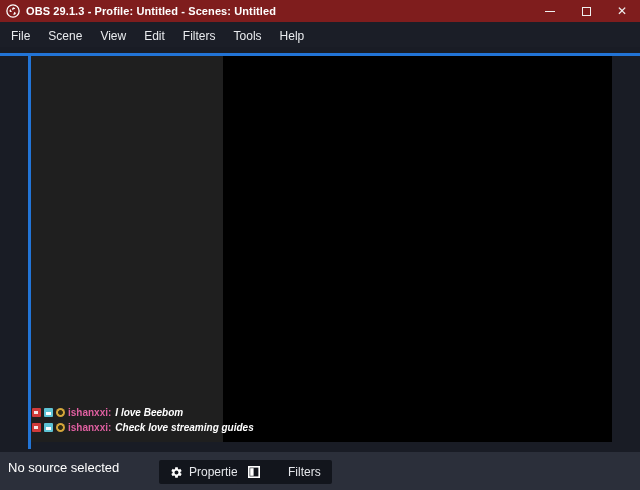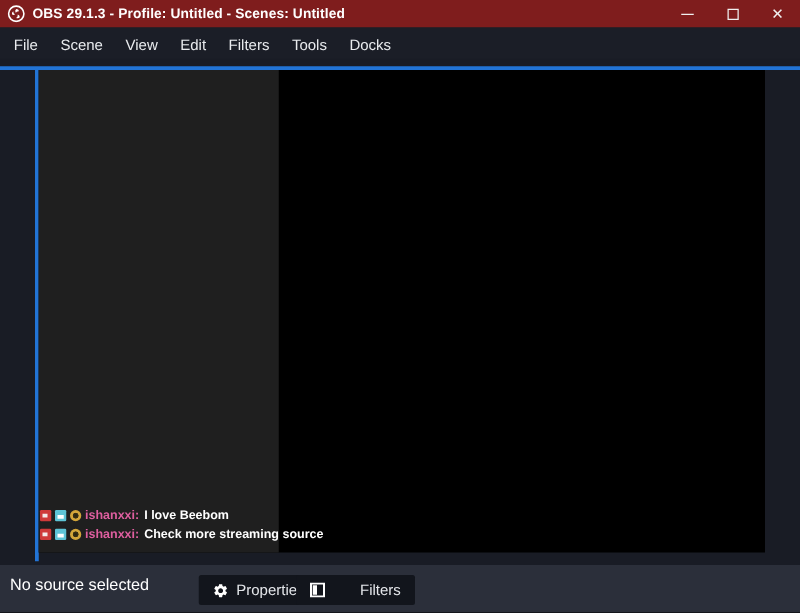--- a/index.html
+++ b/index.html
@@ -74,21 +74,21 @@
   }
   .badge-prime { background:#5ec4d6; }
   .badge-prime::after {
     content:""; position:absolute; left:2px; top:4px; width:5px; height:3px; background:#ffffff;
   }
   .badge-founder {
     border-radius:50%;
     background:radial-gradient(circle at 50% 50%, #2a2410 0%, #3a3114 34%, #d7a93c 40%, #c79a33 100%);
   }
   .chat-username { color:#df5fa0; font-size:10px; font-weight:bold; margin-right:4px; }
-  .chat-text { color:#ffffff; font-size:10px; font-weight:bold; }
+  .chat-text { color:#ffffff; font-size:10px; font-weight:bold;font-style:italic; }
 
   
   .statusbar {
     position:absolute; top:452px; left:0; width:640px; height:38px;
     background:#2b2f3a;
   }
   .status-text {
     position:absolute; left:8px; top:8px; color:#ffffff; font-size:13px;
   }
   .sb-btn {
@@ -125,21 +125,21 @@
   </div>
 </div>
 
 <div class="menubar">
   <span class="menu-item">File</span>
   <span class="menu-item">Scene</span>
   <span class="menu-item">View</span>
   <span class="menu-item">Edit</span>
   <span class="menu-item">Filters</span>
   <span class="menu-item">Tools</span>
-  <span class="menu-item">Docks</span>
+  <span class="menu-item">Help</span>
 </div>
 
 <div class="accent-line-top"></div>
 <div class="accent-line-left"></div>
 
 <div class="canvas">
   <div class="canvas-gray"></div>
 
   <div class="chat">
     <div class="chat-row">
@@ -147,21 +147,21 @@
       <span class="badge badge-prime"></span>
       <span class="badge badge-founder"></span>
       <span class="chat-username">ishanxxi:</span>
       <span class="chat-text">I love Beebom</span>
     </div>
     <div class="chat-row">
       <span class="badge badge-broadcaster"></span>
       <span class="badge badge-prime"></span>
       <span class="badge badge-founder"></span>
       <span class="chat-username">ishanxxi:</span>
-      <span class="chat-text">Check more streaming source</span>
+      <span class="chat-text">Check love streaming guides</span>
     </div>
   </div>
 </div>
 
 <div class="statusbar">
   <span class="status-text">No source selected</span>
 
   <div class="sb-btn btn-properties">
     <span class="btn-icon">
       <svg width="13" height="13" viewBox="0 0 24 24">

